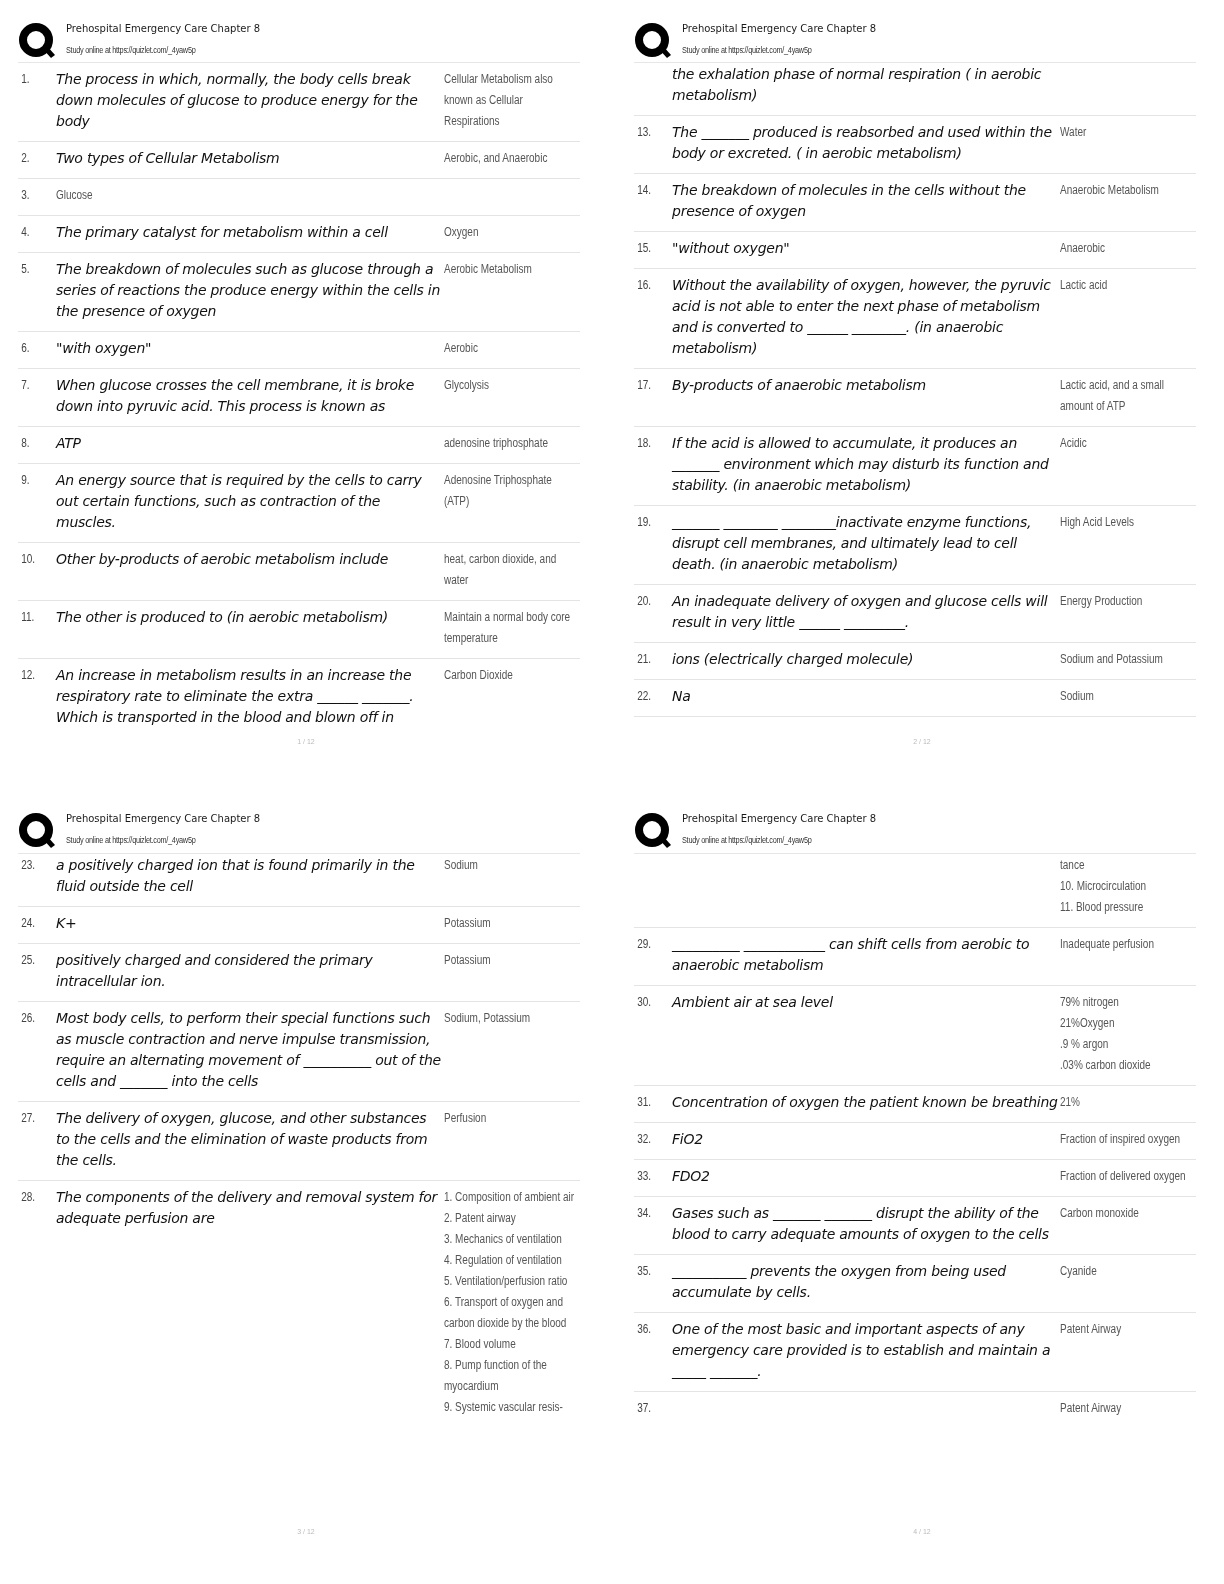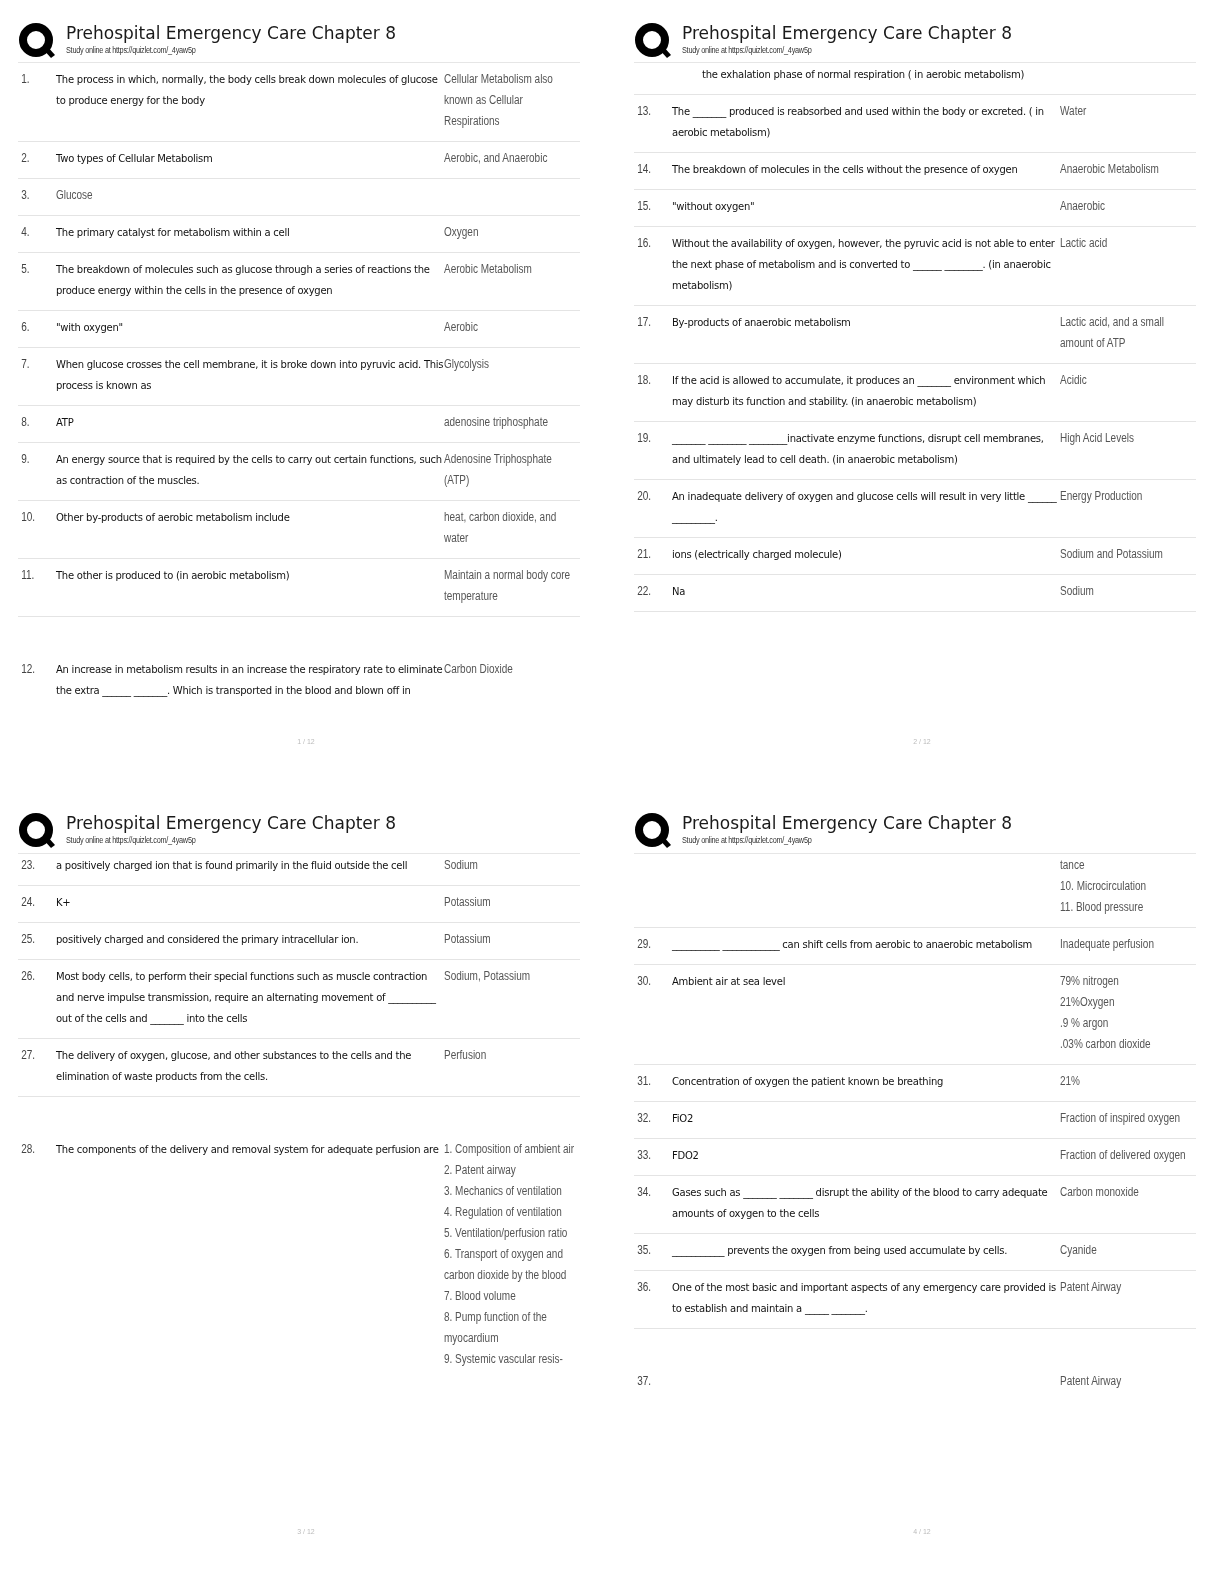--- a/index.html
+++ b/index.html
@@ -9,30 +9,30 @@
     .page { position: absolute; width: 612px; height: 792px; }
     .page.p1 { left: 0; top: 0; }
     .page.p2 { left: 616px; top: 0; }
     .page.p3 { left: 0; top: 792px; }
     .page.p4 { left: 616px; top: 792px; }
 
     .header { position: absolute; left: 18px; top: 22px; height: 40px; width: 562px; }
     .page.p3 .header, .page.p4 .header { top: 20px; }
     .logo { position: absolute; left: 0; top: 0; width: 38px; height: 38px; }
     .logo svg { width: 38px; height: 38px; display: block; }
-    .title { position: absolute; left: 48px; top: 1px; font-size: 17px; color: #1a1a1a; white-space: nowrap; }
+    .title { position: absolute; left: 48px; top: 1px; font-size: 10px; color: #1a1a1a; white-space: nowrap; }
     .subtitle { position: absolute; left: 48px; top: 23px; font-size: 8.5px; color: #333; white-space: nowrap; font-family: "Liberation Sans", sans-serif; letter-spacing: -0.3px; transform: scaleX(0.86); transform-origin: left; }
 
     .rows { position: absolute; left: 18px; top: 62px; width: 562px; border-top: 1px solid #e6e6e6; }
     .page.p3 .rows, .page.p4 .rows { top: 61px; }
 
     .row { position: relative; border-bottom: 1px solid #e4e4e4; padding: 6px 0 9px 0; display: flex; }
-    .row.nodivider { border-bottom: none; margin-top: 36px; }
+    .row.nodivider { border-bottom: none; }
     .num { width: 38px; flex: none; font-family: "Liberation Sans", sans-serif; font-size: 12.5px; color: #444; padding-left: 4px; transform: scaleX(0.8); transform-origin: left; line-height: 21px; }
-    .term { width: 388px; flex: none; font-size: 10px; line-height: 21px; color: #111; letter-spacing: -0.25px; }
+    .term { width: 388px; flex: none; font-size: 14px; line-height: 21px; color: #111; letter-spacing: -0.25px; font-style: italic; }
     .def { flex: 1; font-family: "Liberation Sans", sans-serif; font-size: 12.5px; line-height: 21px; color: #555; padding-left: 0; white-space: pre-line; transform: scaleX(0.8); transform-origin: left; width: 160px; }
     .def-inner { display: block; width: 165px; }
 
     .footer { position: absolute; left: 0; width: 612px; text-align: center; font-size: 7px; color: #bbb; font-family: "Liberation Sans", sans-serif; }
     .page.p1 .footer, .page.p2 .footer { top: 738px; }
     .page.p3 .footer, .page.p4 .footer { top: 736px; }
   </style>
 </head>
 <body>
 
@@ -116,21 +116,21 @@
     <span class="logo">
       <svg viewBox="0 0 38 38">
           <circle cx="18" cy="18" r="13" fill="none" stroke="#000" stroke-width="8"></circle>
           <path d="M24 26 L33 36 L37 33 L29 24 Z" fill="#000"></path>
         </svg>
     </span>
     <div class="title">Prehospital Emergency Care Chapter 8</div>
     <div class="subtitle">Study online at https://quizlet.com/_4yaw5p</div>
   </div>
   <div class="rows">
-    <div class="row" style="padding-top:1px;gap:30px;">
+    <div class="row" style="padding-top:1px;">
         <span class="num"></span>
         <span class="term">the exhalation phase of normal respiration ( in aerobic metabolism)</span>
         <span class="def"><span class="def-inner"></span></span>
       </div>
     <div class="row">
         <span class="num">13.</span>
         <span class="term">The _______ produced is reabsorbed and used within the body or excreted. ( in aerobic metabolism)</span>
         <span class="def"><span class="def-inner">Water</span></span>
       </div>
     <div class="row">

